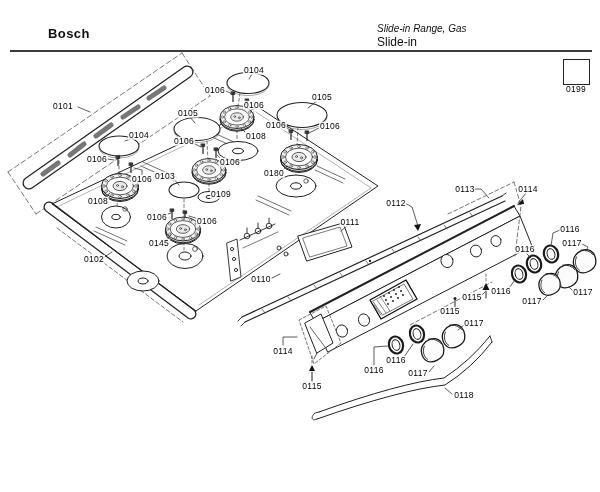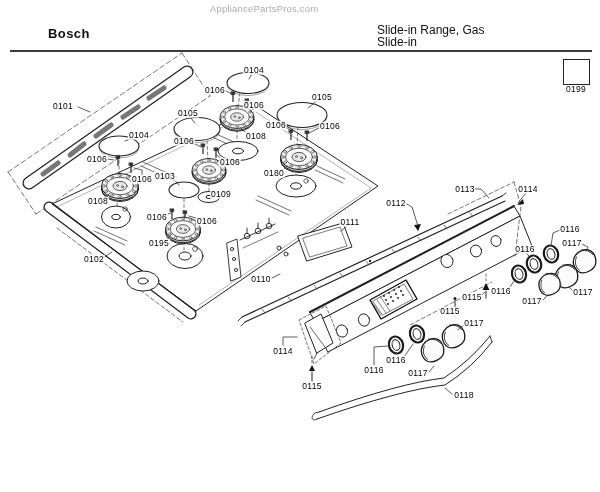--- a/index.html
+++ b/index.html
@@ -6,41 +6,40 @@
   .stage{
     position:relative;width:600px;height:492px;background:#fff;overflow:hidden;
     font-family:"Liberation Sans","DejaVu Sans",sans-serif;color:#111;
   }
   .watermark{
     position:absolute;left:210px;top:3px;font-size:9.5px;color:#aaa;letter-spacing:.2px;
   }
   .brand{
     position:absolute;left:12px;top:26px;font-size:13px;font-weight:bold;letter-spacing:.4px;color:#111;padding-left:36px;
   }
-  .doc-title{position:absolute;left:377px;top:23px;font-size:12px;color:#111;}
+  .doc-title{position:absolute;left:377px;top:23px;font-size:10px;color:#111;font-style:italic;}
   .doc-subtitle{position:absolute;left:377px;top:35px;font-size:12px;color:#111;}
   .header-rule{position:absolute;left:10px;top:50px;width:582px;height:2px;background:#3b3b3b;}
   .legend-box{position:absolute;left:563px;top:59px;width:25px;height:24px;border:1.5px solid #222;background:#fff;}
   .legend-label{
     position:absolute;left:576px;top:89px;transform:translate(-50%,-50%);
     font-size:8.5px;color:#000;letter-spacing:.3px;white-space:nowrap;
   }
   svg.diagram{position:absolute;left:0;top:0;}
   .part-label{
     position:absolute;transform:translate(-50%,-50%);
     font-size:8.5px;line-height:1;color:#000;letter-spacing:.3px;white-space:nowrap;
     background:rgba(255,255,255,.85);padding:0 1px;z-index:3;
   }
 </style>
 </head>
 <body>
 
 <div class="stage">
 
-  <span class="watermark">AppliancePartsPros.com</span>
   <span class="brand">Bosch</span>
   <span class="doc-title">Slide-in Range, Gas</span>
   <span class="doc-subtitle">Slide-in</span>
   <div class="header-rule"></div>
 
   <svg class="diagram" width="600" height="492" viewBox="0 0 600 492" fill="none" stroke-linecap="round" stroke-linejoin="round">
     <defs>
       <g id="bhead" stroke="#222">
         <ellipse cx="0" cy="3" rx="18.5" ry="12.5" fill="#d9d9d9" stroke-width="1"></ellipse>
         <ellipse cx="0" cy="0" rx="18.5" ry="12.5" fill="#f1f1f1" stroke-width="1"></ellipse>
@@ -383,21 +382,21 @@
       <span class="part-label" style="left: 184px; top: 141px;">0106</span>
       <span class="part-label" style="left: 97px; top: 159px;">0106</span>
       <span class="part-label" style="left: 230px; top: 162px;">0106</span>
       <span class="part-label" style="left: 165px; top: 176px;">0103</span>
       <span class="part-label" style="left: 142px; top: 179px;">0106</span>
       <span class="part-label" style="left: 274px; top: 173px;">0180</span>
       <span class="part-label" style="left: 221px; top: 188px; margin-top: 6px;">0109</span>
       <span class="part-label" style="left: 98px; top: 201px;">0108</span>
       <span class="part-label" style="left: 157px; top: 217px;">0106</span>
       <span class="part-label" style="left: 207px; top: 221px;">0106</span>
-      <span class="part-label" style="left: 159px; top: 243px;">0195</span>
+      <span class="part-label" style="left: 159px; top: 243px;">0145</span>
       <span class="part-label" style="left: 94px; top: 259px;">0102</span>
       <span class="part-label" style="left: 396px; top: 203px;">0112</span>
       <span class="part-label" style="left: 465px; top: 189px;">0113</span>
       <span class="part-label" style="left: 528px; top: 189px;">0114</span>
       <span class="part-label" style="left: 350px; top: 222px;">0111</span>
       <span class="part-label" style="left: 261px; top: 279px;">0110</span>
       <span class="part-label" style="left: 570px; top: 229px;">0116</span>
       <span class="part-label" style="left: 572px; top: 243px;">0117</span>
       <span class="part-label" style="left: 525px; top: 249px;">0116</span>
       <span class="part-label" style="left: 501px; top: 291px;">0116</span>

